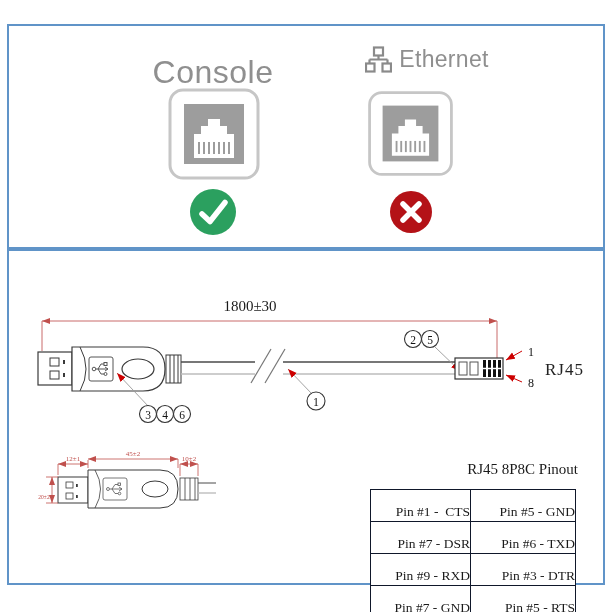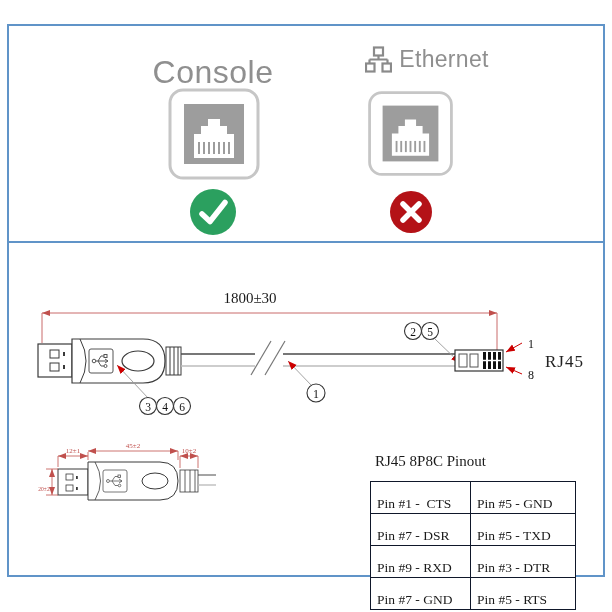--- a/index.html
+++ b/index.html
@@ -1,19 +1,19 @@
 <!DOCTYPE html>
 <html><head>
 <meta charset="utf-8">
 <style>
   html,body{margin:0;padding:0;background:#ffffff;}
   body{width:612px;height:612px;position:relative;font-family:"Liberation Sans",sans-serif;}
   .panel{position:absolute;left:7px;width:598px;background:#ffffff;border:2px solid #6094c8;box-sizing:border-box;}
   #panel-top{top:24px;height:225px;}
-  #panel-bottom{top:241px;height:336px;}
+  #panel-bottom{top:249px;height:336px;text-align:right;}
 
   
   .hdr-label{position:absolute;color:#8f8f8f;}
   #console-label{left:104px;top:28px;width:200px;text-align:center;font-size:32px;font-weight:500;letter-spacing:.5px;}
   #ethernet-row{left:333px;top:20px;width:170px;display:flex;align-items:flex-start;justify-content:center;gap:7px;}
   #ethernet-row .txt{font-size:23px;font-weight:500;color:#8f8f8f;letter-spacing:.3px;}
   .rj45-icon{position:absolute;}
   #rj45-icon-console{left:155px;top:58px;}
   #rj45-icon-ethernet{left:355px;top:61px;}
   .verdict{position:absolute;}
@@ -235,21 +235,21 @@
   <div class="pinout">
     <div class="title">RJ45 8P8C Pinout</div>
     <table>
       <tbody>
         <tr>
           <td>Pin #1 -  CTS</td>
           <td class="r">Pin #5 - GND</td>
         </tr>
         <tr>
           <td>Pin #7 - DSR</td>
-          <td class="r">Pin #5 - TXD</td>
+          <td class="r">Pin #6 - TXD</td>
         </tr>
         <tr>
           <td>Pin #9 - RXD</td>
           <td class="r">Pin #3 - DTR</td>
         </tr>
         <tr>
           <td>Pin #7 - GND</td>
           <td class="r">Pin #5 - RTS</td>
         </tr>
       </tbody>

